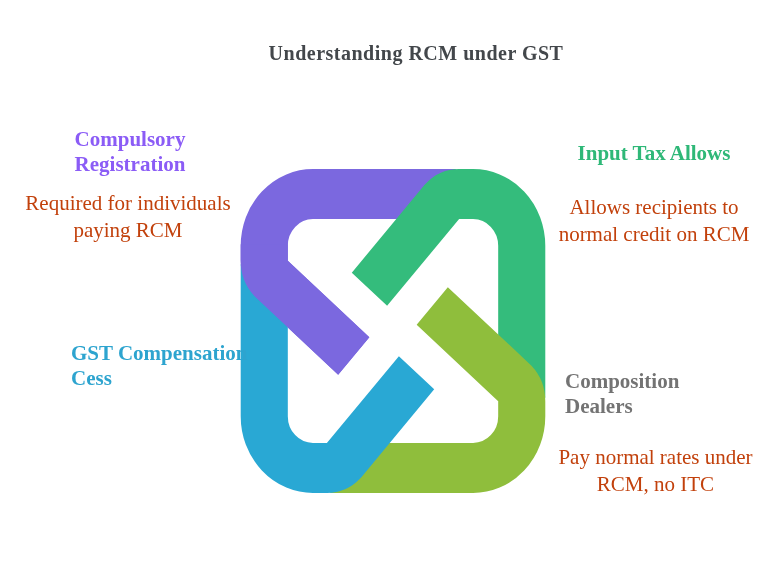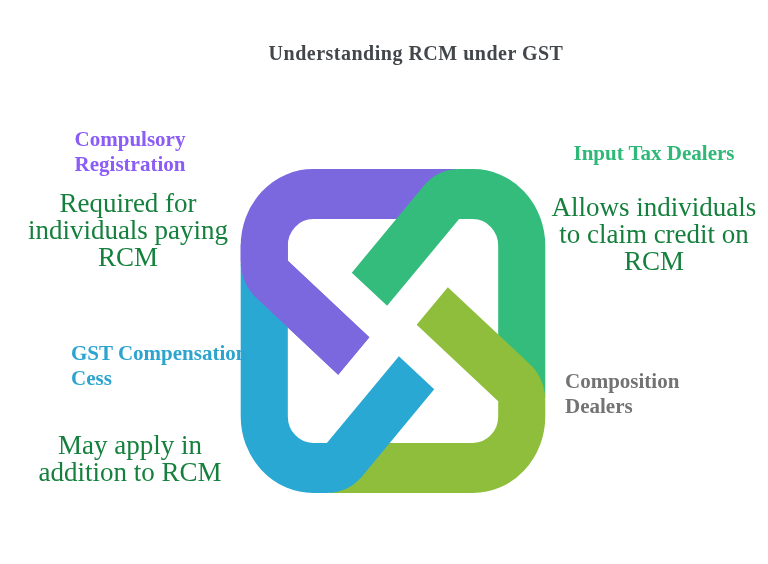--- a/index.html
+++ b/index.html
@@ -17,22 +17,22 @@
     color:#43474B;
     letter-spacing:0.5px;
     padding-left:32px;
   }
   .heading{
     position:absolute;
     font-size:21px;font-weight:bold;line-height:25px;
   }
   .body-text{
     position:absolute;
-    font-size:27px;line-height:27px;
-    color:#15803d;
+    font-size:21px;line-height:27px;
+    color:#c2410c;
   }
   .center{text-align:center;}
   .left{text-align:left;}
   .hd-purple{color:#8b5cf6;}
   .hd-green{color:#2FB878;}
   .hd-blue{color:#2DA4CF;margin-left:16px;}
   .hd-lime{color:#737373;}
   .knot{
     position:absolute;
     left:236px;top:164px;
@@ -57,21 +57,21 @@
     <path transform="rotate(90 200 200)" d="M280 36 L98 36 A62 62 0 0 0 36 98 L36 116 A30 30 0 0 0 44.8 137.2 L150 230" stroke="#34BC7C"></path>
     <path transform="rotate(180 200 200)" d="M280 36 L98 36 A62 62 0 0 0 36 98 L36 116 A30 30 0 0 0 44.8 137.2 L150 230" stroke="#8FBE3C"></path>
     <path transform="rotate(270 200 200)" d="M280 36 L98 36 A62 62 0 0 0 36 98 L36 116 A30 30 0 0 0 44.8 137.2 L150 230" stroke="#29A8D4"></path>
 
     <path d="M36 96 L36 116 A30 30 0 0 0 44.8 137.2 L150 230" stroke="#7B68DF"></path>
   </svg>
 
   <div class="heading hd-purple center" style="left:28px;top:127px;width:204px;">Compulsory Registration</div>
   <div class="body-text center" style="left:22px;top:190px;width:212px;">Required for individuals paying RCM</div>
 
-  <div class="heading hd-green center" style="left:548px;top:141px;width:212px;">Input Tax Dealers</div>
-  <div class="body-text center" style="left:545px;top:194px;width:218px;">Allows individuals to claim credit on RCM</div>
+  <div class="heading hd-green center" style="left:548px;top:141px;width:212px;">Input Tax Allows</div>
+  <div class="body-text center" style="left:545px;top:194px;width:218px;">Allows recipients to normal credit on RCM</div>
 
   <div class="heading hd-blue left" style="left:55px;top:341px;width:180px;">GST Compensation Cess</div>
-  <div class="body-text center" style="left:25px;top:432px;width:210px;">May apply in addition to RCM</div>
 
   <div class="heading hd-lime left" style="left:565px;top:369px;width:175px;">Composition Dealers</div>
+  <div class="body-text center" style="left:548px;top:444px;width:215px;">Pay normal rates under RCM, no ITC</div>
 
 </div>
 
 </body></html>

